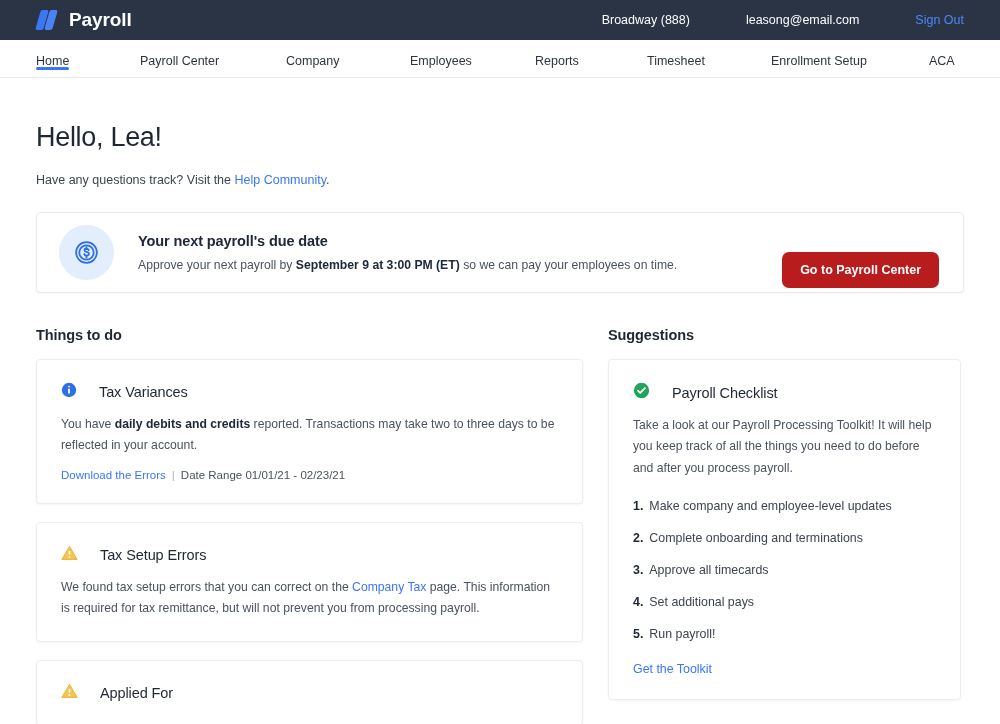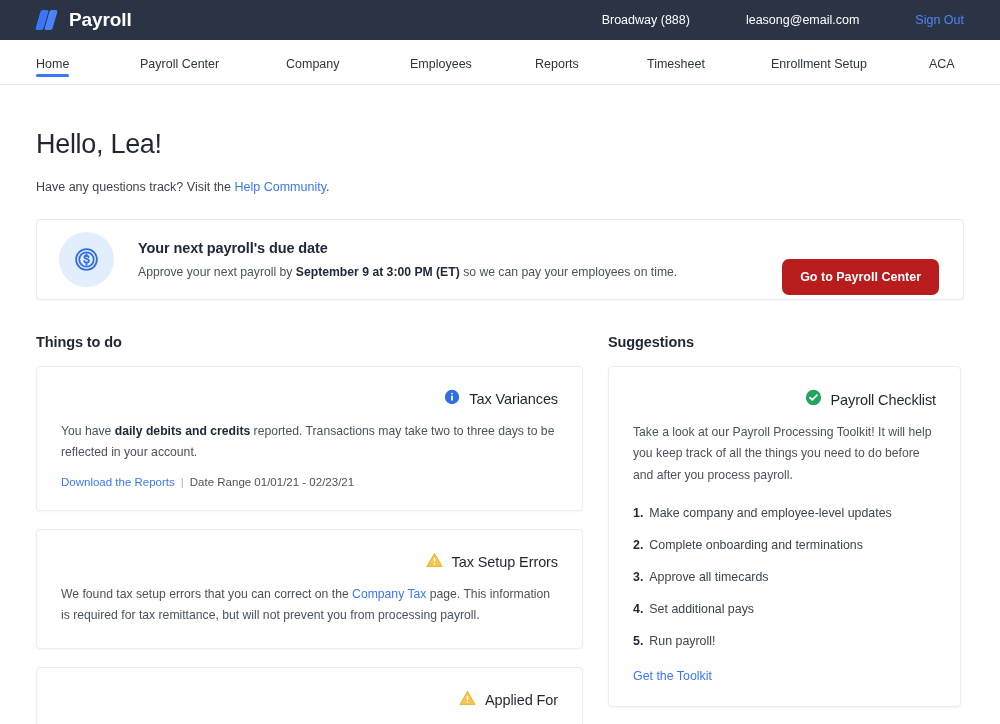--- a/index.html
+++ b/index.html
@@ -64,21 +64,21 @@
     color: #4e86f7;
     font-size: 12.5px;
     padding: 0 0 0 28px;
     padding-right: 0;
     white-space: nowrap;
     cursor: pointer;
   }
 
   
   .navbar {
-    height: 45px;
+    height: 38px;
     background: #ffffff;
     border-bottom: 1px solid #e9ecef;
     display: flex;
     align-items: stretch;
     padding: 0 36px;
     position: relative;
   }
   .nav-items {
     display: flex;
     width: 100%;
@@ -200,22 +200,21 @@
     border: 1px solid #ebedf0;
     border-radius: 4px;
     background: #ffffff;
     padding: 22px 24px 22px 24px;
     box-shadow: 0 1px 2px rgba(40,50,70,0.05);
     margin-bottom: 18px;
   }
   .card-head {
     display: flex;
     align-items: center;
-    gap: 9px;
-    justify-content: flex-end;
+    gap: 22px;
   }
   .card-title {
     font-size: 14.5px;
     color: #1f2733;
     letter-spacing: -0.1px;
   }
   .card-body {
     font-size: 12.2px;
     color: #4a525e;
     line-height: 1.75;
@@ -339,21 +338,21 @@
           <div class="card">
             <div class="card-head">
               <span class="ico"><svg width="16" height="16" viewBox="0 0 20 20">
                   <circle cx="10" cy="10" r="9" fill="#2f6fe4"></circle>
                   <circle cx="10" cy="5.7" r="1.15" fill="#ffffff"></circle>
                   <rect x="8.9" y="8.2" width="2.2" height="6.4" rx="1.1" fill="#ffffff"></rect>
                 </svg></span>
               <span class="card-title">Tax Variances</span>
             </div>
             <div class="card-body"><span>You have </span><b>daily debits and credits</b><span> reported. Transactions may take two to three days to be reflected in your account.</span></div>
-            <div class="card-meta"><a class="link">Download the Reports</a><span class="sep">|</span><span>Date Range 01/01/21 - 02/23/21</span></div>
+            <div class="card-meta"><a class="link">Download the Errors</a><span class="sep">|</span><span>Date Range 01/01/21 - 02/23/21</span></div>
           </div>
           <div class="card">
             <div class="card-head">
               <span class="ico"><svg width="17" height="16" viewBox="0 0 20 18">
                   <path d="M10 1.2L19 16.6H1z" fill="#f5c451" stroke="#e8ad2c" stroke-width="1" stroke-linejoin="round"></path>
                   <rect x="9.1" y="6.3" width="1.8" height="5" rx=".9" fill="#ffffff"></rect>
                   <circle cx="10" cy="13.6" r="1" fill="#ffffff"></circle>
                 </svg></span>
               <span class="card-title">Tax Setup Errors</span>
             </div>

